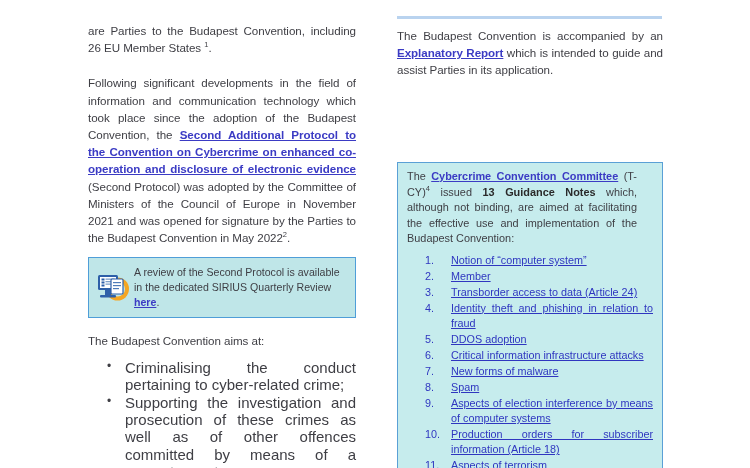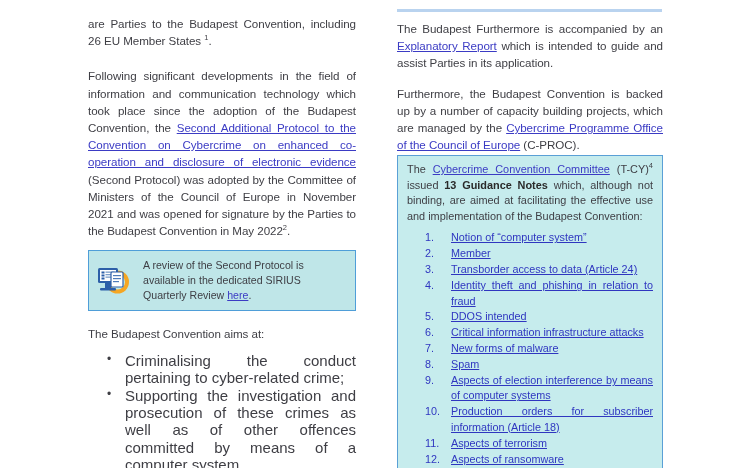--- a/index.html
+++ b/index.html
@@ -11,21 +11,21 @@
     width: 750px;
     height: 468px;
     overflow: hidden;
     font-family: "Liberation Sans", sans-serif;
     color: #3a3a3a;
     position: relative;
   }
 
   .page {
     position: absolute;
-    left: 0; top: 9px;
+    left: 0; top: 16px;
     width: 750px;
     height: 330px;
     background: #ffffff;
   }
 
   
   .col {
     position: absolute;
     top: 0;
   }
@@ -50,39 +50,40 @@
     font-size: 11.6px;
     line-height: 17.2px;
     color: #3e3e44;
     opacity: .5;
     margin-bottom: 2px;
   }
 
   a.link {
     color: #3b3bc4;
     text-decoration: underline;
+    font-weight: bold;
   }
 
   sup.fn {
     font-size: 7.5px;
     vertical-align: super;
     line-height: 0;
     color: #3e3e44;
   }
 
   
   .callout {
     box-sizing: border-box;
     margin: 4px 0 14px 0;
     border: 1.4px solid #4f9ed8;
     background: #bfe6e8;
     padding: 7px 8px 7px 6px;
     display: flex;
     align-items: center;
-    gap: 14px;
+    gap: 5px;
     min-height: 44px;
   }
   .callout-icon {
     flex: 0 0 34px;
     width: 34px;
     height: 34px;
     position: relative;
   }
   .callout-text {
     font-size: 10.6px;
@@ -131,21 +132,21 @@
     left: 397px;
     top: 146px;
     width: 266px;
     height: 330px;
     border: 1.2px solid #5aa0d6;
     background: #c6eced;
     padding: 6px 9px 6px 9px;
     overflow: hidden;
   }
   .teal-box .intro {
-    margin: 0 0 6px 0;
+    margin: 0 16px 6px 0;
     font-size: 10.9px;
     line-height: 15.6px;
     text-align: justify;
     color: #3e3e44;
   }
   .teal-box .intro b { color: #2a2a2a; }
 
   ol.guidance {
     margin: 0;
     padding: 0;
@@ -230,39 +231,36 @@
       <li>Criminalising the conduct pertaining to cyber-related crime;</li>
       <li>Supporting the investigation and prosecution of these crimes as well as of other offences committed by means of a computer system</li>
     </ul>
   </div>
 
   <div class="col col-right">
 
     <div style="height:11px;"></div>
 
     <p class="para">
-      <span>The Budapest Furthermore is accompanied by an </span><a class="link" href="#">Explanatory Report</a><span> which is intended to guide and assist Parties in its application.</span>
-    </p>
-
-    <p class="para">
-      <span>Furthermore, the Budapest Convention is backed up by a number of capacity building projects, which are managed by the </span><a class="link" href="#">Cybercrime Programme Office of the Council of Europe</a><span> (C-PROC).</span>
-    </p>
+      <span>The Budapest Convention is accompanied by an </span><a class="link" href="#">Explanatory Report</a><span> which is intended to guide and assist Parties in its application.</span>
+    </p>
+
   </div>
 
   <div class="teal-box">
     <p class="intro">
       <span>The </span><a class="link" href="#">Cybercrime Convention Committee</a><span> (T-CY)</span><sup class="fn">4</sup><span> issued </span><b>13 Guidance Notes</b><span> which, although not binding, are aimed at facilitating the effective use and implementation of the Budapest Convention:</span>
     </p>
 
     <ol class="guidance">
       <li><a href="#">Notion of “computer system”</a></li>
       <li><a href="#">Member</a></li>
       <li><a href="#">Transborder access to data (Article 24)</a></li>
       <li><a href="#">Identity theft and phishing in relation to fraud</a></li>
-      <li><a href="#">DDOS intended</a></li>
+      <li><a href="#">DDOS adoption</a></li>
       <li><a href="#">Critical information infrastructure attacks</a></li>
       <li><a href="#">New forms of malware</a></li>
       <li><a href="#">Spam</a></li>
       <li><a href="#">Aspects of election interference by means of computer systems</a></li>
       <li><a href="#">Production orders for subscriber information (Article 18)</a></li>
       <li><a href="#">Aspects of terrorism</a></li>
       <li><a href="#">Aspects of ransomware</a></li>
       <li><a href="#">The scope of procedural powers and of</a></li>
     </ol>
   </div>

